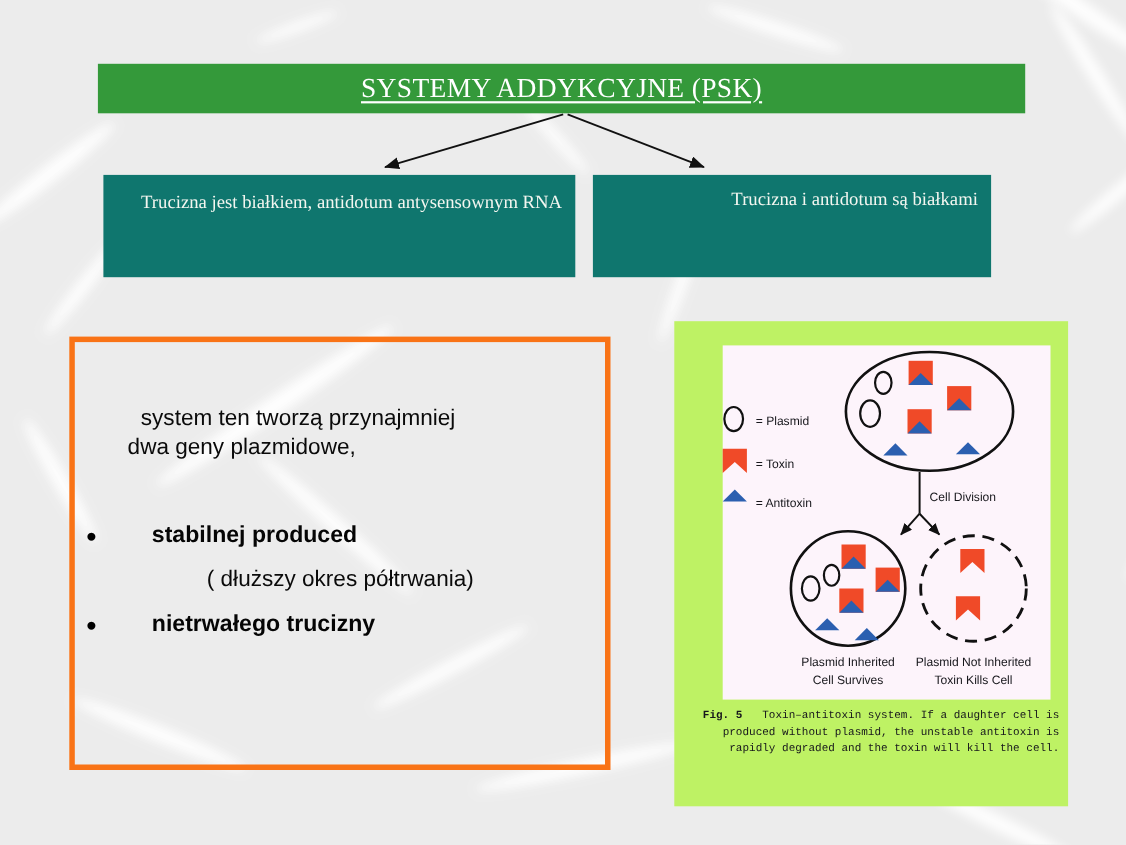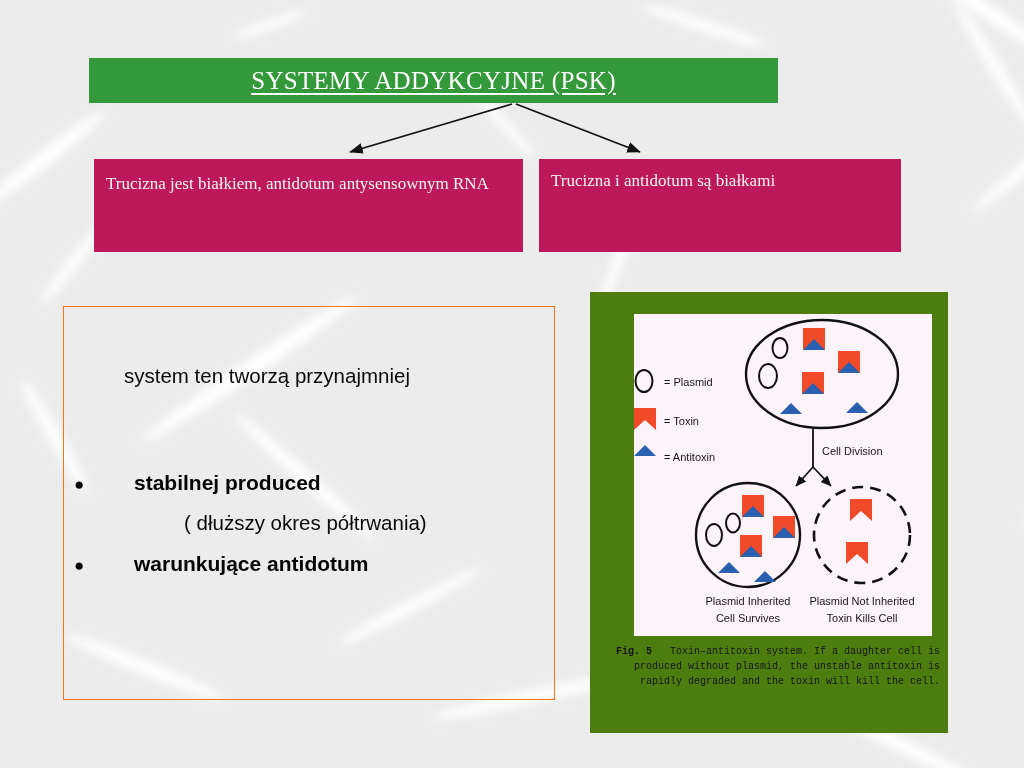--- a/index.html
+++ b/index.html
@@ -30,21 +30,21 @@
     border-radius: 50%;
     filter: blur(5px);
     opacity: .95;
   }
 
   
   #title-banner {
     position: absolute;
     left: 89px;
     top: 58px;
-    width: 689px;
+    width: 843px;
     height: 45px;
     background: #34993a;
     z-index: 3;
     display: flex;
     align-items: center;
     justify-content: center;
   }
   #title-banner .title-text {
     font-family: "Liberation Serif", serif;
     font-size: 25px;
@@ -60,25 +60,25 @@
     position: absolute;
     left: 0; top: 0;
     width: 1024px; height: 768px;
     z-index: 2;
     pointer-events: none;
   }
 
   
   .green-box {
     position: absolute;
-    background: #be185d;
+    background: #0f766e;
     z-index: 3;
     display: flex;
     align-items: flex-start;
-    justify-content: flex-start;
+    justify-content: flex-end;
     box-sizing: border-box;
   }
   .green-box .box-text {
     font-family: "Liberation Serif", serif;
     font-size: 17px;
     color: #f3f6f0;
     text-align: center;
     line-height: 1.55;
     padding: 0 12px;
   }
@@ -87,21 +87,21 @@
   #box-right { left: 539px; top: 159px; width: 362px; height: 93px; }
   #box-right .box-text { padding-top: 9px; }
 
   
   #text-panel {
     position: absolute;
     left: 63px;
     top: 306px;
     width: 492px;
     height: 394px;
-    border: 1px solid #f97316;
+    border: 5px solid #f97316;
     box-sizing: border-box;
     background: transparent;
     z-index: 3;
   }
   #text-panel .para {
     margin: 0;
     padding: 0;
     font-size: 20.5px;
     color: #0a0a0a;
     line-height: 1.33;
@@ -142,25 +142,25 @@
     font-size: 20.5px;
     color: #0a0a0a;
     margin-left: 24px;
   }
   #note-1 { left: 96px; top: 204px; }
   #note-2 { left: 88px; top: 285px; }
 
   
   #figure-panel {
     position: absolute;
-    left: 590px;
+    left: 613px;
     top: 292px;
     width: 358px;
     height: 441px;
-    background: #4d7c0f;
+    background: #bef264;
     z-index: 3;
     box-sizing: border-box;
   }
   #figure-inner {
     position: absolute;
     left: 44px;
     top: 22px;
     width: 298px;
     height: 322px;
     background: #fdf4fb;
@@ -224,31 +224,32 @@
   <span class="box-text">Trucizna  jest białkiem,  antidotum antysensownym RNA</span>
 </div>
 <div class="green-box" id="box-right">
   <span class="box-text">Trucizna  i antidotum są białkami</span>
 </div>
 
 <div id="text-panel">
 
   <div id="intro-block">
     <p class="para line-1">system ten tworzą  przynajmniej</p>
+    <p class="para">dwa geny plazmidowe,</p>
   </div>
 
   <div class="bullet-row" id="bullet-1">
     <span class="bullet-dot">●</span>
     <span class="bullet-label">stabilnej produced</span>
   </div>
   <div class="sub-note" id="note-1">( dłuższy okres półtrwania)</div>
 
   <div class="bullet-row" id="bullet-2">
     <span class="bullet-dot">●</span>
-    <span class="bullet-label">warunkujące antidotum</span>
+    <span class="bullet-label">nietrwałego trucizny</span>
   </div>
 
 </div>
 
 <div id="figure-panel">
   <div id="figure-inner"></div>
 
   <svg id="figure-svg" width="358" height="350" viewBox="0 0 358 350">
 
     <defs>

